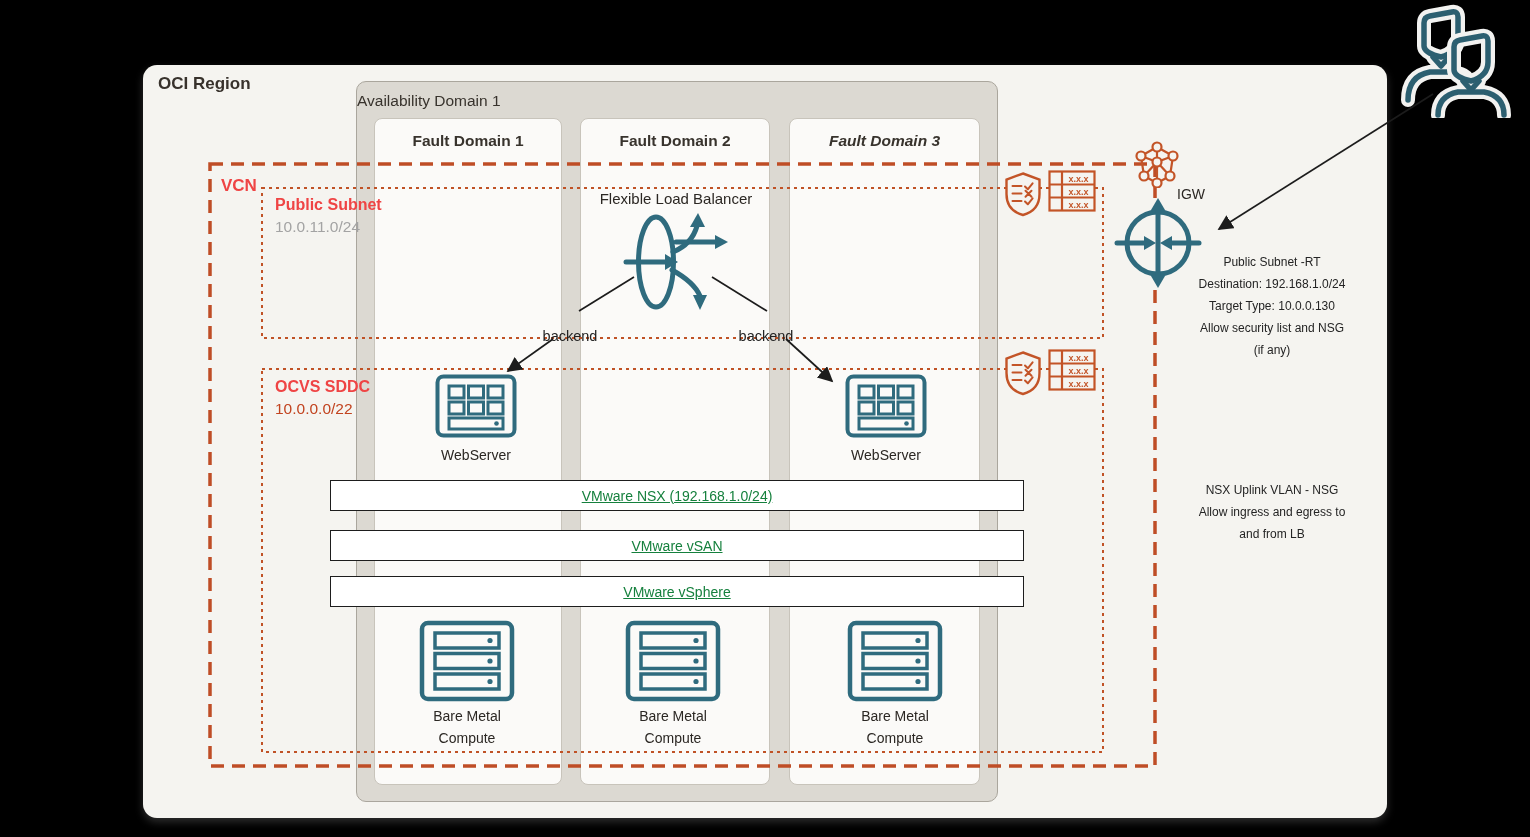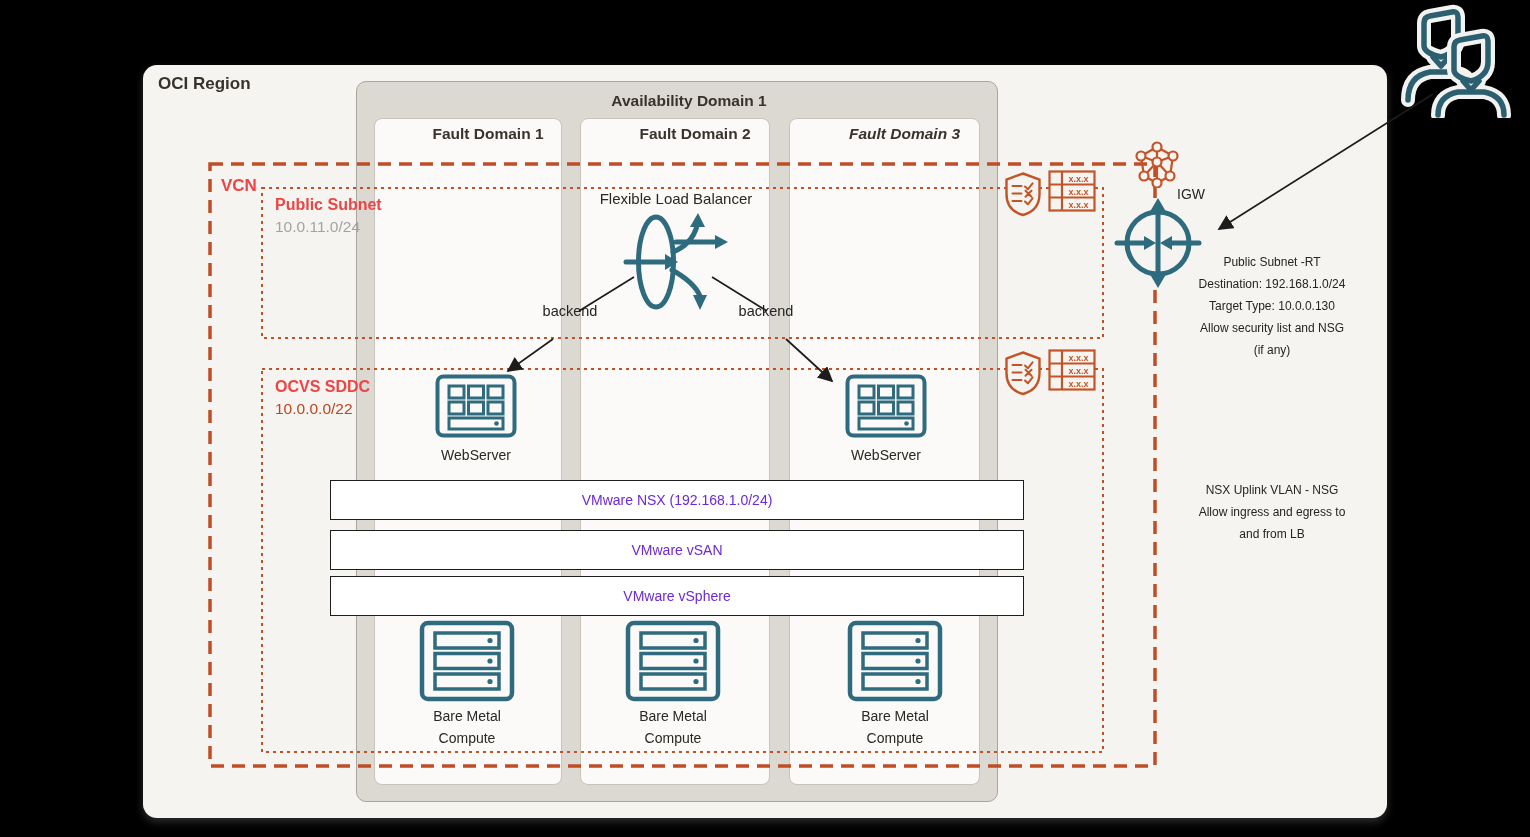--- a/index.html
+++ b/index.html
@@ -4,38 +4,38 @@
 <style>
   html,body{margin:0;padding:0;background:#000;}
   .canvas{position:relative;width:1530px;height:837px;background:#000;overflow:hidden;
           font-family:"Liberation Sans",sans-serif;}
   .abs{position:absolute;}
   .card{left:143px;top:65px;width:1244px;height:753px;background:#f5f4f0;border-radius:14px;
         box-shadow:0 4px 8px rgba(130,130,130,.35);}
   .oci-label{left:158px;top:74px;font-size:17px;font-weight:700;color:#38322c;}
   .ad{left:356px;top:81px;width:642px;height:721px;background:#dcd9d2;
       border:1.5px solid #aaa69d;border-radius:10px;box-sizing:border-box;}
-  .ad-label{width:100%;text-align:center;padding-top:10px;font-size:15.5px;font-weight:700;color:#38332d;padding-left:12px;}
+  .ad-label{width:100%;text-align:left;padding-top:10px;font-size:15.5px;font-weight:400;color:#38332d;}
   .fd{top:118px;height:667px;background:#fbfaf8;border:1.5px solid #c8c4bb;border-radius:8px;box-sizing:border-box;}
-  .fd-label{width:100%;text-align:center;padding-top:6px;font-size:15.5px;font-weight:700;color:#38332d;margin-left:20px;}
+  .fd-label{width:100%;text-align:center;padding-top:13px;font-size:15.5px;font-weight:700;color:#38332d;}
   .svg-layer{left:0;top:0;width:1530px;height:837px;pointer-events:none;}
   .lbl-orange-b{font-weight:700;color:#ef4444;}
   .txt{color:#2b2723;}
   .vcn-label{left:221px;top:176px;font-size:17px;}
   .ps-label{left:275px;top:196px;font-size:16px;}
   .ps-cidr{left:275px;top:218px;font-size:15.5px;color:#a3a3a3;}
   .ocvs-label{left:275px;top:378px;font-size:16px;}
   .ocvs-cidr{left:275px;top:400px;font-size:15.5px;color:#c2431f;}
   .center{transform:translateX(-50%);white-space:nowrap;}
   .flb-label{left:676px;top:190px;font-size:15px;}
-  .backend{font-size:14.5px;color:#232323;top:303px;}
+  .backend{font-size:14.5px;color:#232323;top:328px;}
   .ws-label{top:447px;font-size:14px;}
-  .bar{left:330px;width:694px;height:40px;background:#fff;border:1.6px solid #1d1d1d;
+  .bar{left:330px;width:694px;height:31px;background:#fff;border:1.6px solid #1d1d1d;
        box-sizing:border-box;display:flex;align-items:center;justify-content:center;
-       font-size:14px;color:#6d28d9;}
+       font-size:14px;color:#15803d;text-decoration:underline;}
   .bm-label{top:705px;font-size:14px;line-height:22px;text-align:center;}
   .igw-label{left:1177px;top:186px;font-size:14px;}
   .note{width:260px;text-align:center;font-size:12px;line-height:22px;color:#242424;transform:translateX(-50%);}
 </style>
 </head>
 <body>
 
 <div class="canvas">
 
   <div class="abs card"></div>

